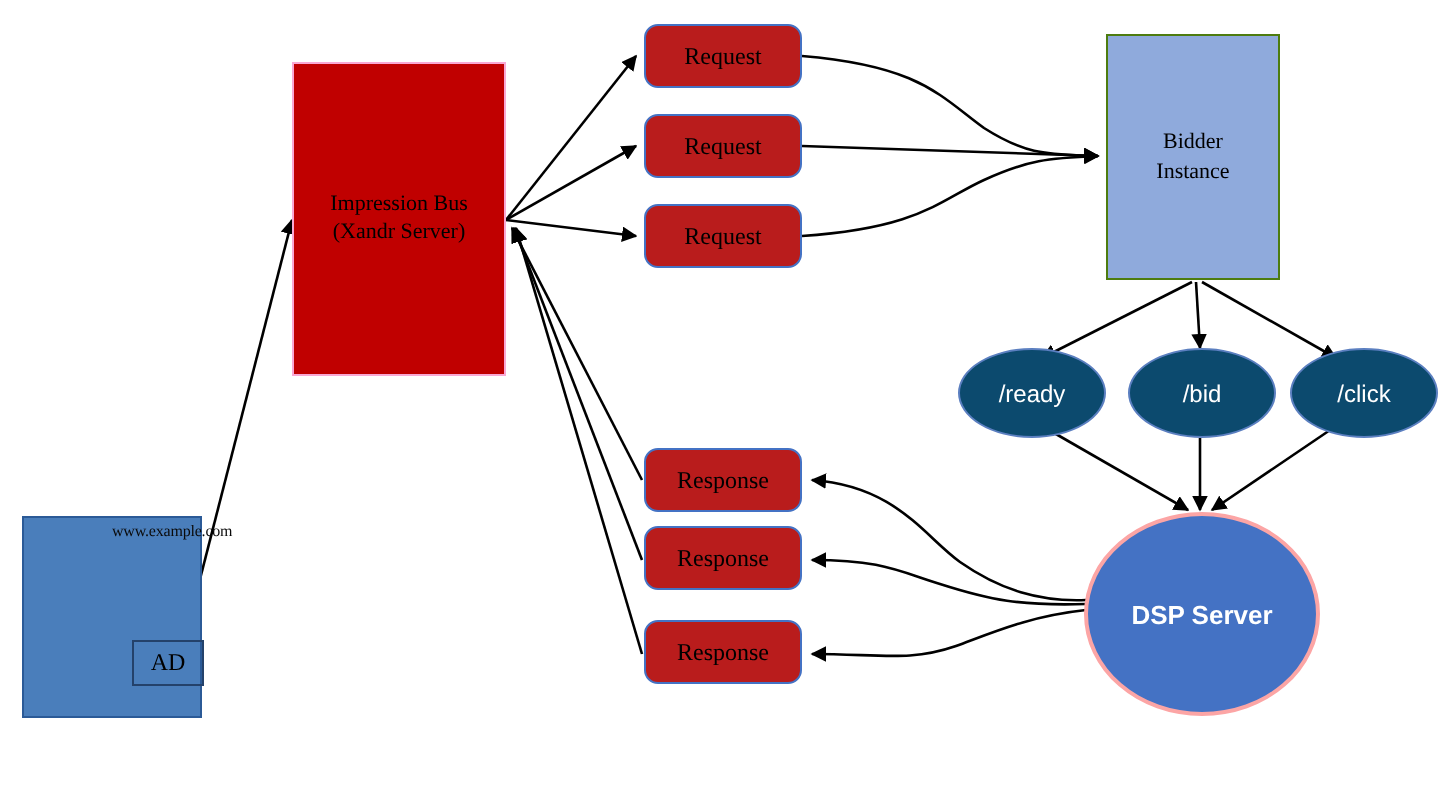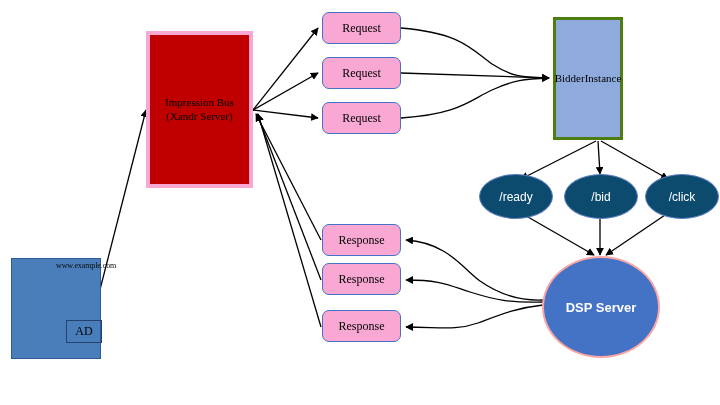--- a/index.html
+++ b/index.html
@@ -58,52 +58,53 @@
     border: 1px solid #24426b;
     font-size: 12px;
     color: #000000;
   }
 
   
   #impression-bus {
     left: 146px; top: 31px;
     width: 107px; height: 157px;
     background: #c00000;
-    border: 4px solid #f9a8d4;
+    border: 1px solid #f9a8d4;
     font-size: 11px;
     color: #000000;
     line-height: 1.25;
     flex-direction: column;
   }
 
   
   .pill {
     width: 79px; height: 32px;
-    background: #f9a8d4;
+    background: #b91c1c;
     border: 1.2px solid #4472c4;
     border-radius: 7px;
     font-size: 12px;
     color: #000000;
   }
   #request-1 { left: 322px; top: 12px; }
   #request-2 { left: 322px; top: 57px; }
   #request-3 { left: 322px; top: 102px; }
   #response-1 { left: 322px; top: 224px; }
   #response-2 { left: 322px; top: 263px; }
   #response-3 { left: 322px; top: 310px; }
 
   
   #bidder-instance {
     left: 553px; top: 17px;
-    width: 70px; height: 123px;
+    width: 87px; height: 123px;
     background: #8faadc;
-    border: 3px solid #4d7c0f;
+    border: 1px solid #4d7c0f;
     font-size: 11px;
     color: #000000;
     line-height: 1.3;
+    flex-direction: column;
   }
 
   
   .endpoint {
     width: 74px; height: 45px;
     background: #0c4a6e;
     border: 1px solid #5b7fc0;
     border-radius: 50%;
     font-family: "Liberation Sans", sans-serif;
     font-size: 12px;

